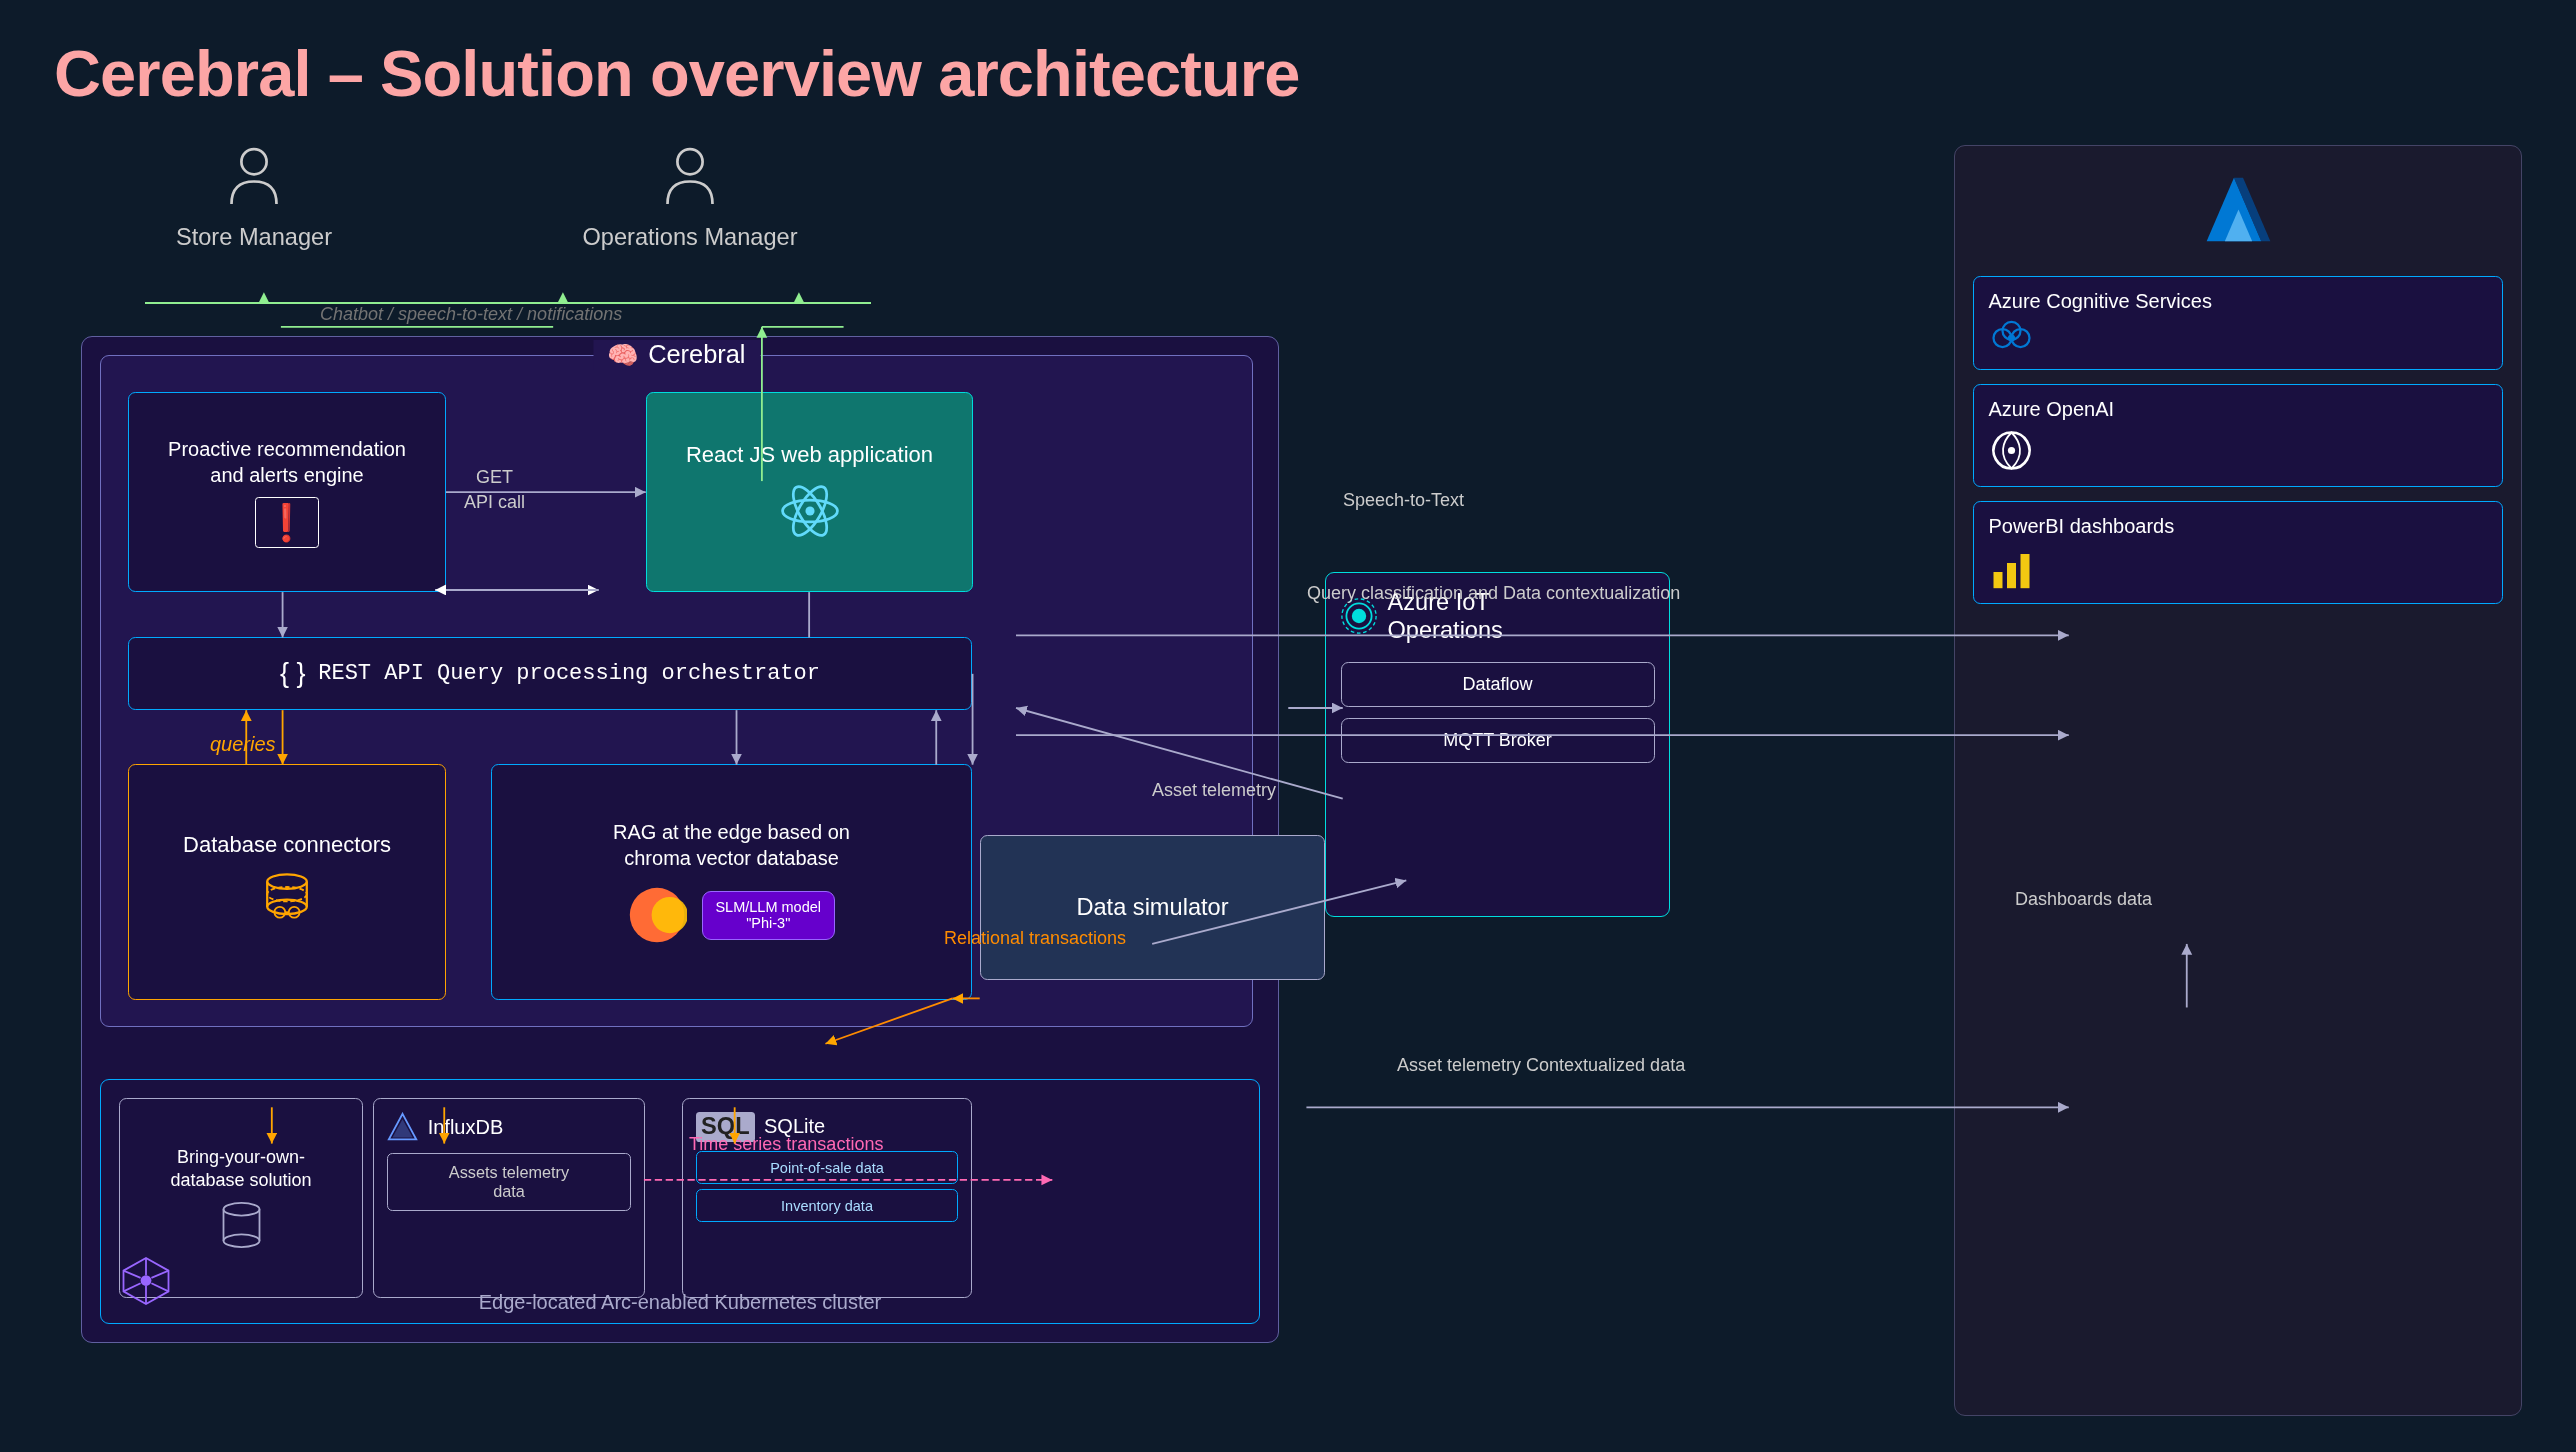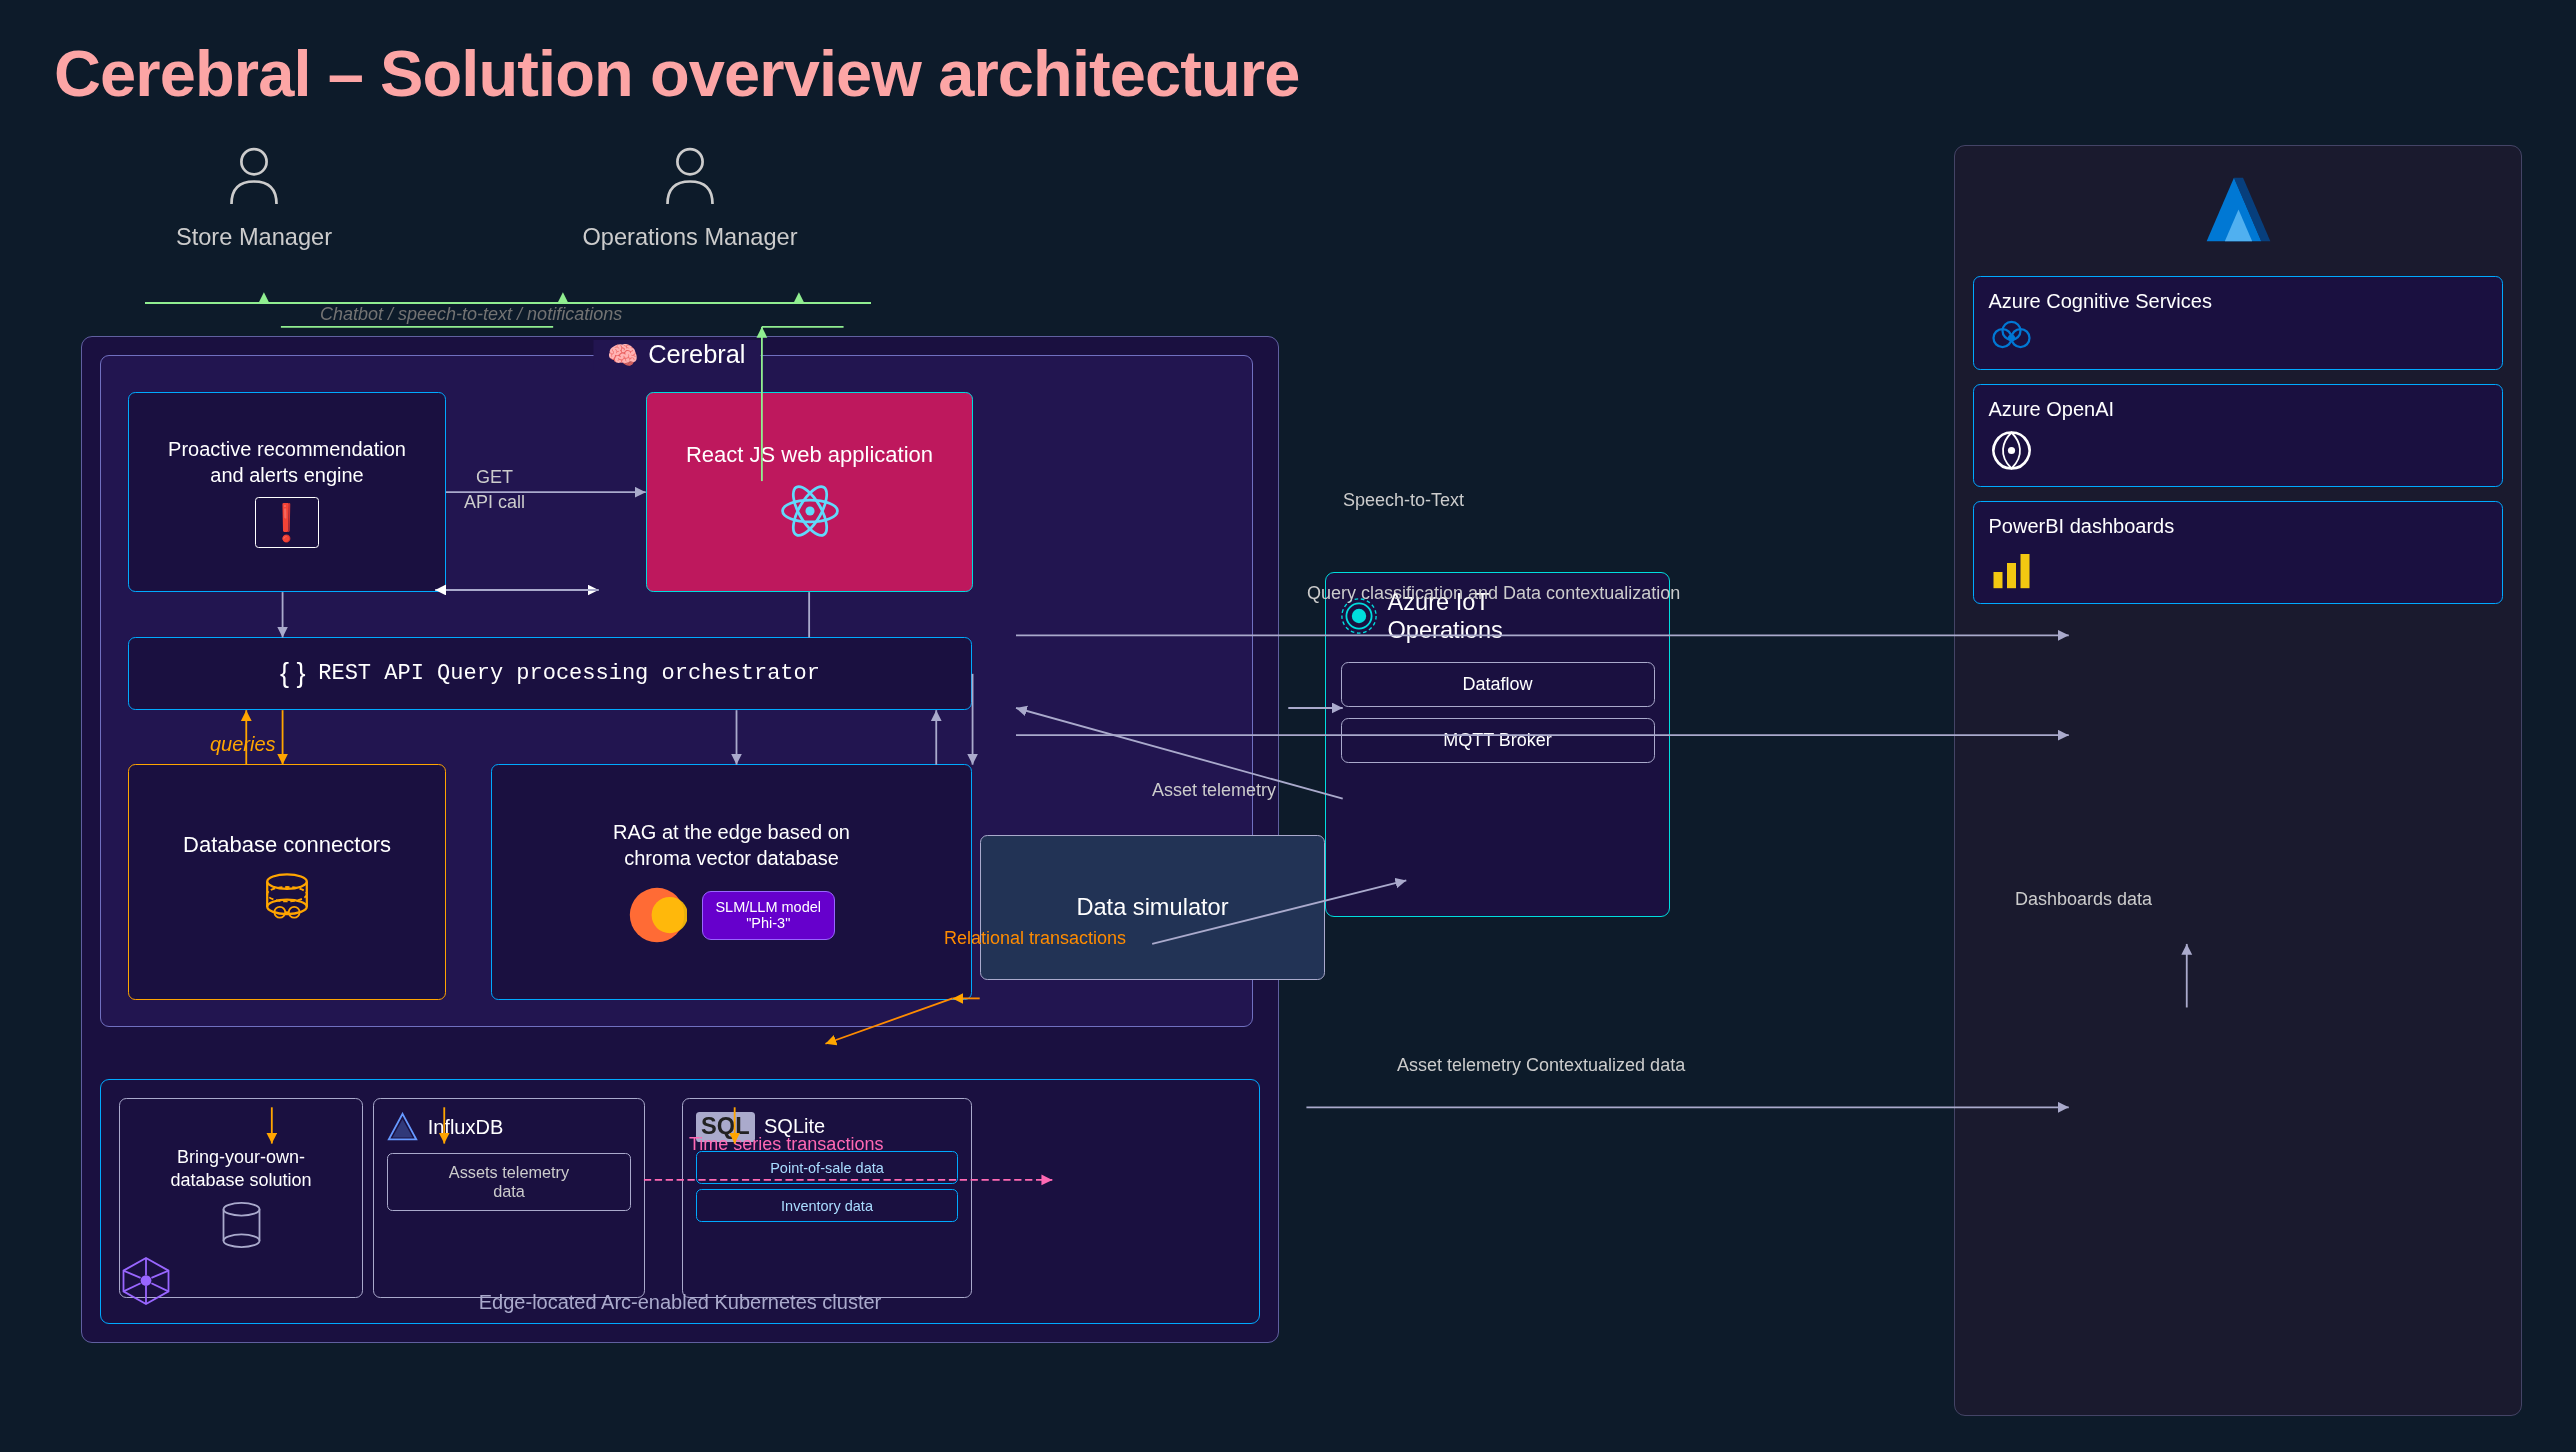--- a/index.html
+++ b/index.html
@@ -118,21 +118,21 @@
     }
     
     .reactjs-box {
       position: absolute;
       top: 36px;
       left: 545px;
       width: 327px;
       height: 200px;
       border: 1.8px solid #00dddd;
       border-radius: 7.3px;
-      background: #be185d;
+      background: #0f766e;
       display: flex;
       flex-direction: column;
       align-items: center;
       justify-content: center;
       text-align: center;
       padding: 11px;
     }
     .reactjs-label {
       font-size: 22px;
       color: #ffffff;

